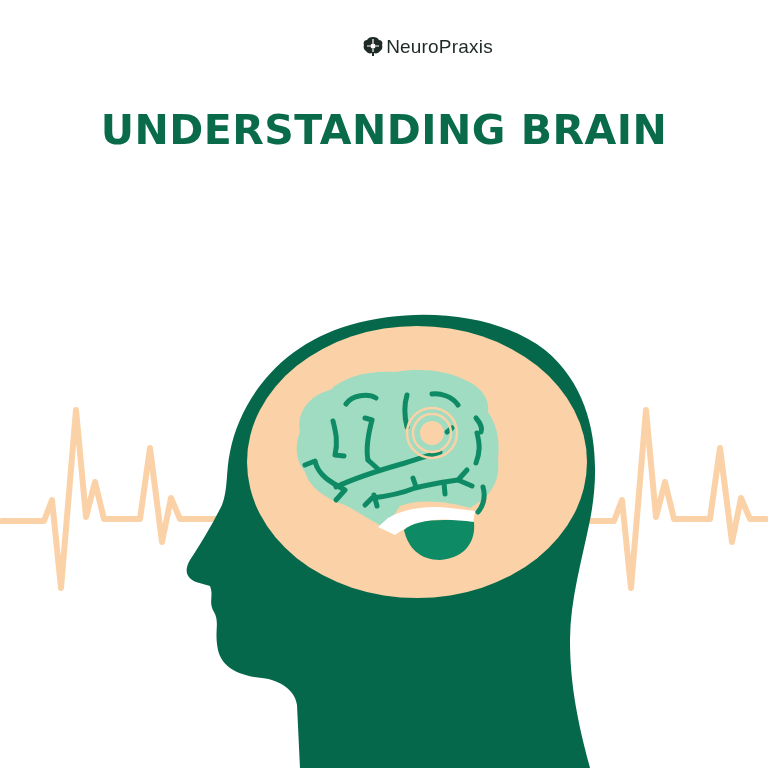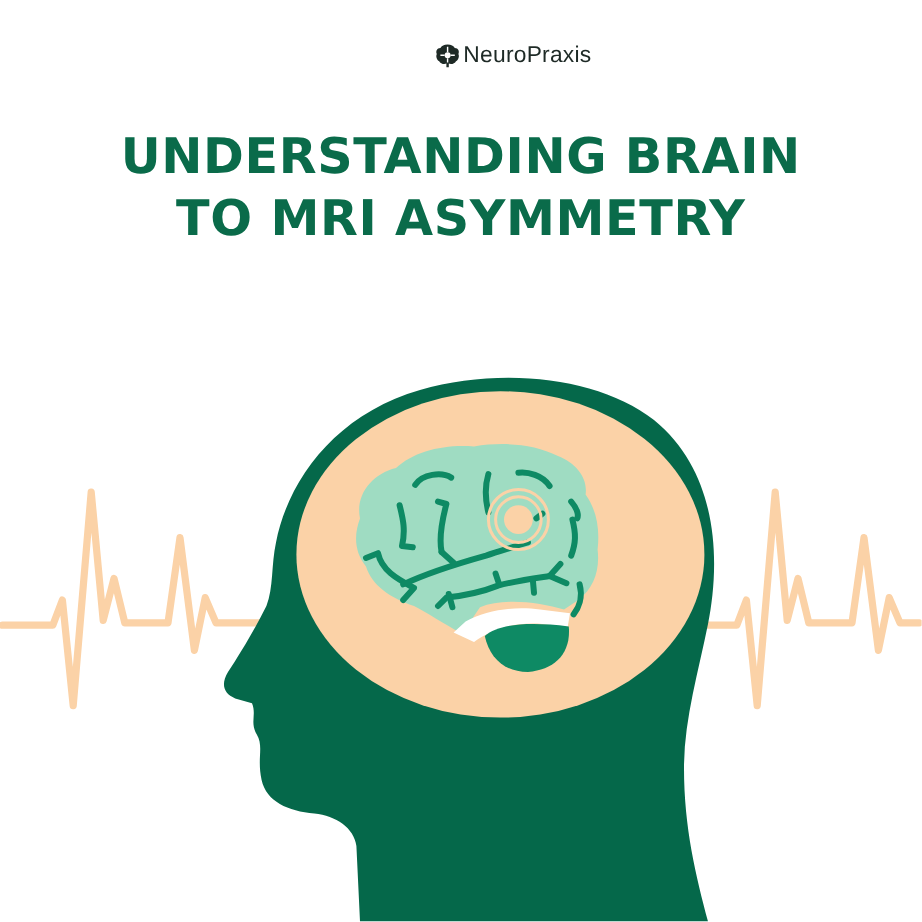--- a/index.html
+++ b/index.html
@@ -101,14 +101,13 @@
   <svg width="20" height="22" viewBox="0 0 20 22">
     <path fill="#1e2a26" d="M10,1 C7,1 5,2 4,4 C1,4 0,7 1,9 C0,11 1,14 3,15 C4,17 7,18 9,17 L9,20 L11,20 L11,17 C13,18 16,17 17,15 C19,14 20,11 19,9 C20,7 19,4 16,4 C15,2 13,1 10,1 Z"></path>
     <circle cx="10" cy="10" r="2.5" fill="#ffffff"></circle>
     <path d="M10,3 L10,7.5 M10,12.5 L10,16 M4,10 L7.5,10 M12.5,10 L16,10" stroke="#ffffff" stroke-width="1.2"></path>
   </svg>
   <span class="logo-text">NeuroPraxis</span>
 </div>
 
 <div class="title">
   <div>UNDERSTANDING BRAIN</div>
-  <div>TO MRI ASYMMETRY</div>
 </div>
 
 </body></html>

